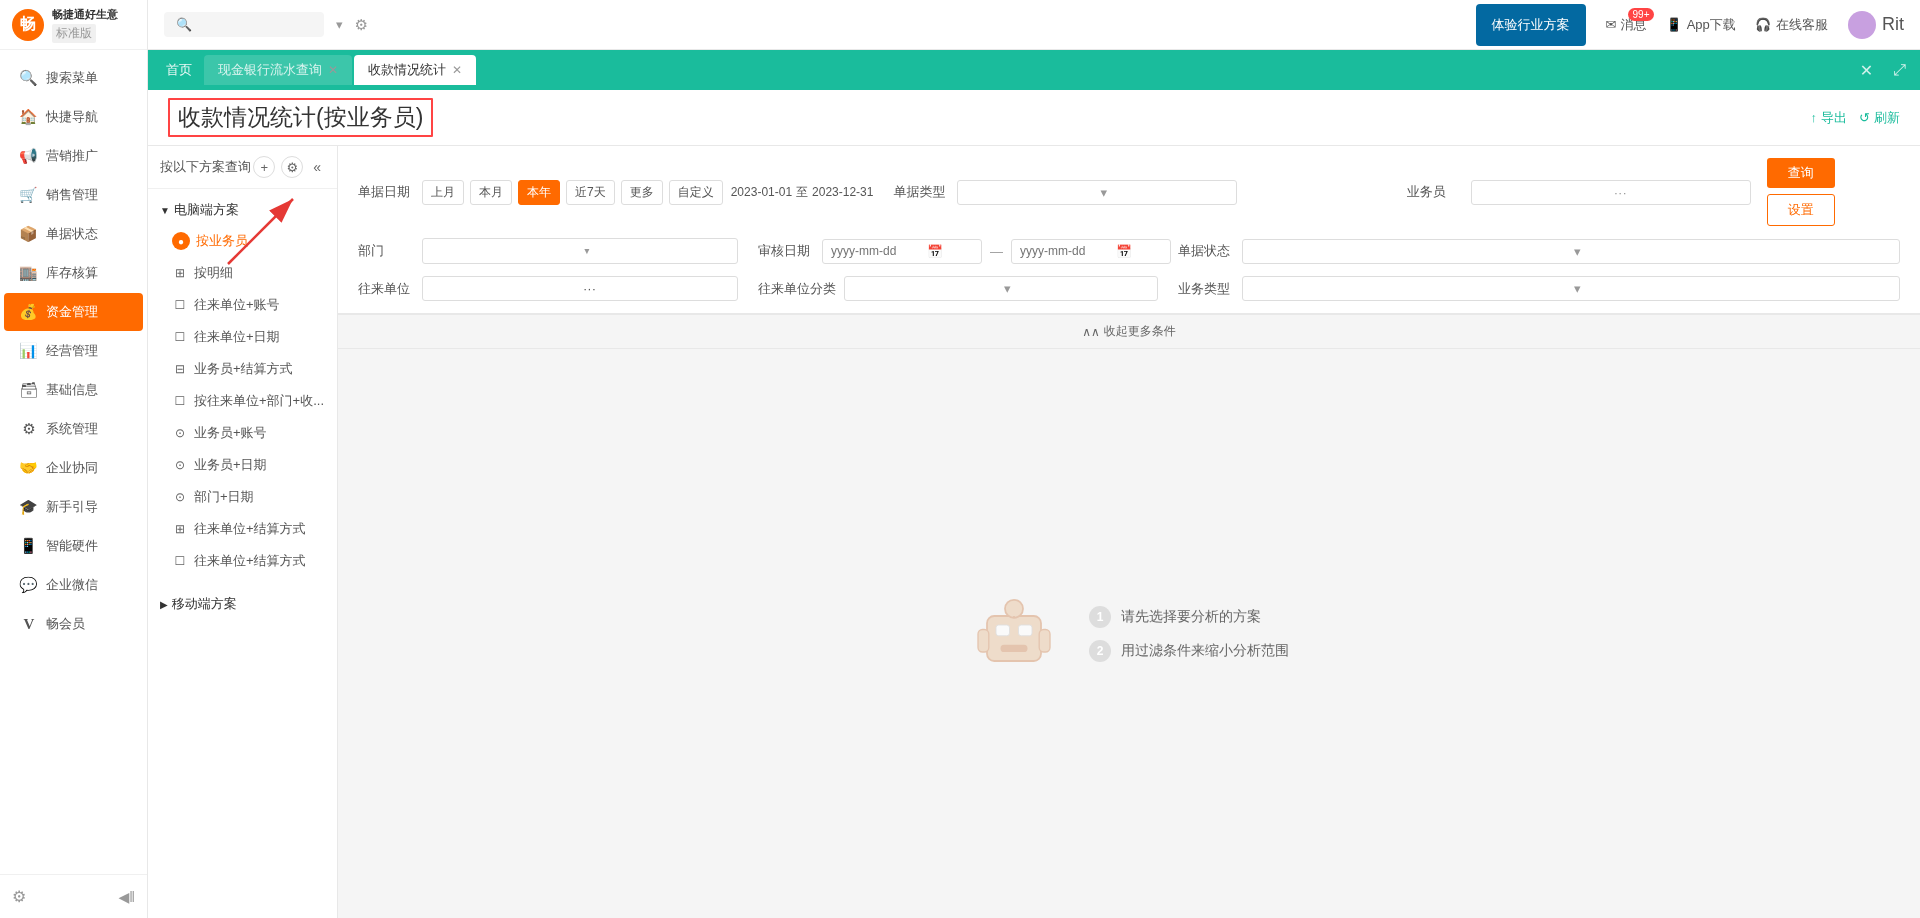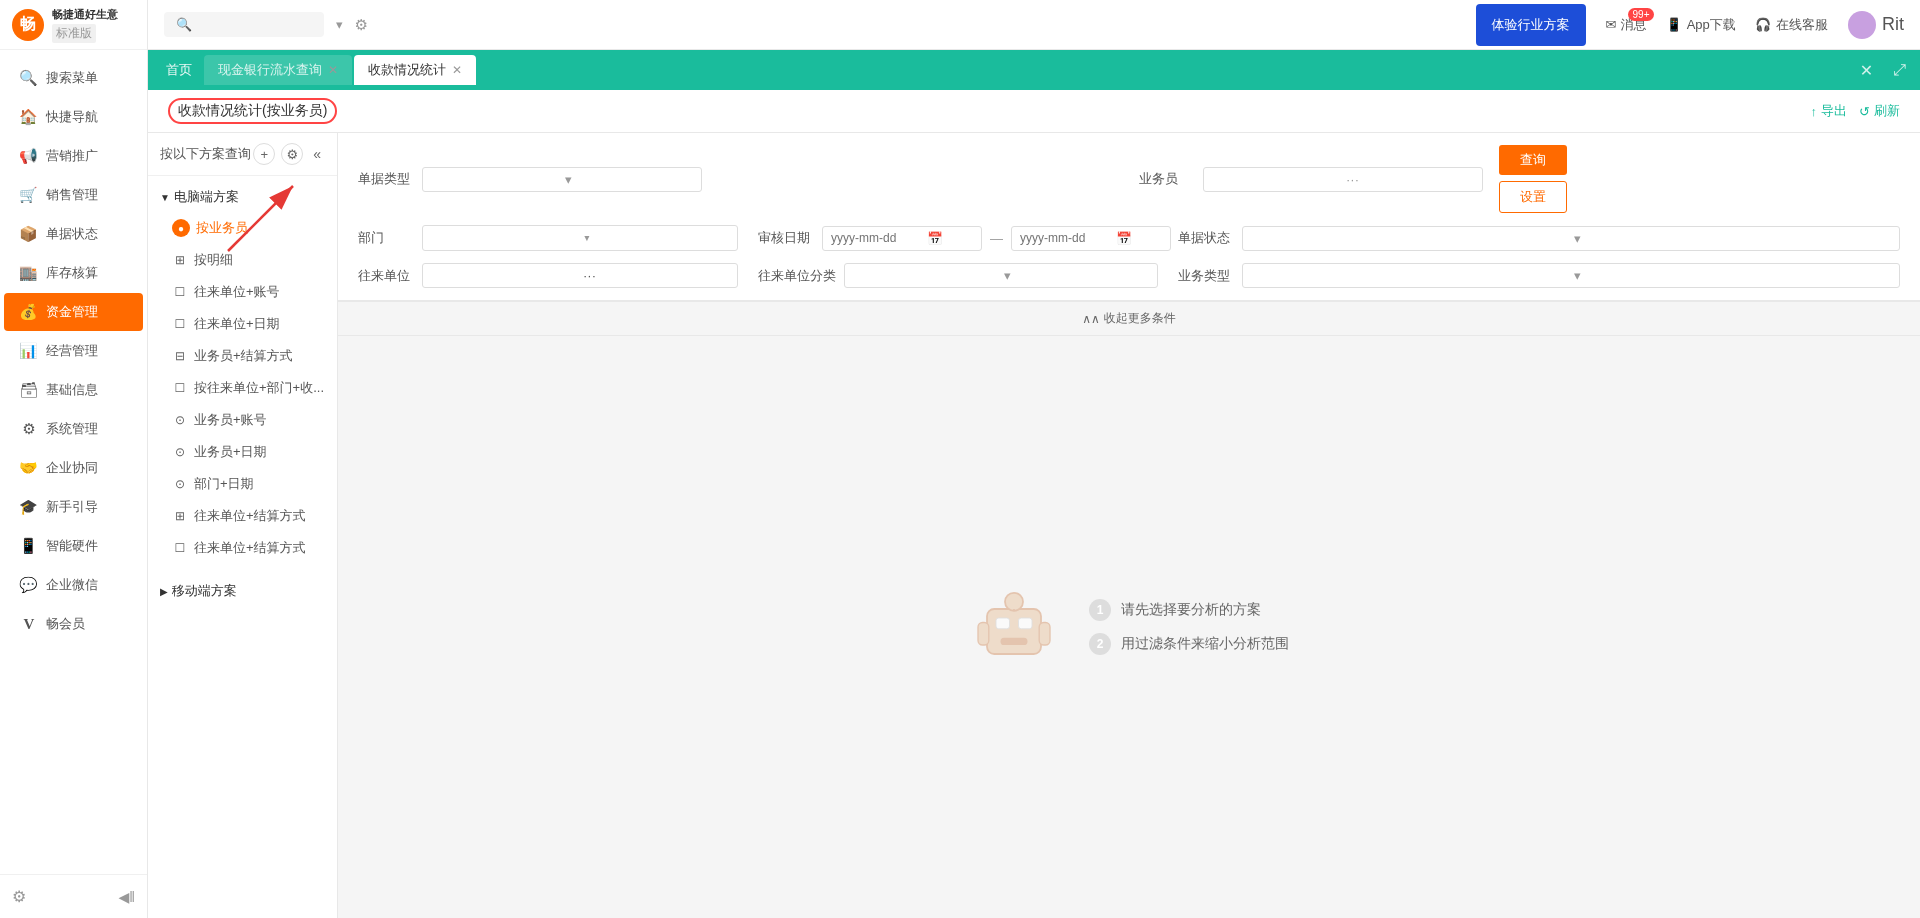--- a/index.html
+++ b/index.html
@@ -16,21 +16,21 @@
     .sidebar-bottom { padding: 12px; border-top: 1px solid #f0f0f0; display: flex; align-items: center; justify-content: space-between; }
 
     
     .main { flex: 1; display: flex; flex-direction: column; height: 918px; overflow: hidden; }
 
     
     .topbar { height: 50px; background: #fff; border-bottom: 1px solid #e8e8e8; display: flex; align-items: center; padding: 0 16px; justify-content: space-between; flex-shrink: 0; }
     .topbar-left { display: flex; align-items: center; gap: 12px; }
     .topbar-search { background: #f5f5f5; border-radius: 4px; padding: 5px 12px; display: flex; align-items: center; gap: 6px; color: #999; font-size: 13px; min-width: 160px; }
     .topbar-right { display: flex; align-items: center; gap: 20px; }
-    .topbar-btn-trial { background: #1d4ed8; color: #fff; border: none; padding: 12px 16px; border-radius: 4px; cursor: pointer; font-size: 13px; }
+    .topbar-btn-trial { background: #0369a1; color: #fff; border: none; padding: 12px 16px; border-radius: 4px; cursor: pointer; font-size: 13px; }
     .topbar-msg { display: flex; align-items: center; gap: 4px; color: #555; font-size: 13px; position: relative; cursor: pointer; }
     .badge { background: #ff4444; color: #fff; font-size: 10px; border-radius: 10px; padding: 1px 5px; position: absolute; top: -8px; right: -8px; }
     .topbar-app { display: flex; align-items: center; gap: 4px; color: #555; font-size: 13px; cursor: pointer; }
     .topbar-service { display: flex; align-items: center; gap: 4px; color: #555; font-size: 13px; cursor: pointer; }
     .topbar-avatar { width: 28px; height: 28px; background: #ddd; border-radius: 50%; }
 
     
     .tabbar { height: 40px; background: #1abc9c; display: flex; align-items: center; padding: 0 8px; flex-shrink: 0; gap: 2px; }
     .tab { display: flex; align-items: center; padding: 6px 14px; border-radius: 4px 4px 0 0; cursor: pointer; font-size: 13px; color: rgba(255,255,255,0.8); background: rgba(255,255,255,0.15); gap: 6px; }
     .tab.active { background: #fff; color: #333; border-radius: 4px 4px 0 0; }
@@ -38,21 +38,21 @@
     .tab-home { color: rgba(255,255,255,0.9); font-size: 13px; padding: 6px 10px; cursor: pointer; }
     .tabbar-right { margin-left: auto; display: flex; align-items: center; gap: 8px; }
     .tabbar-close { color: rgba(255,255,255,0.8); cursor: pointer; font-size: 16px; padding: 2px 6px; }
     .tabbar-expand { color: rgba(255,255,255,0.8); cursor: pointer; font-size: 16px; padding: 2px 6px; }
 
     
     .page-area { flex: 1; display: flex; flex-direction: column; background: #f5f5f5; overflow: hidden; }
 
     
     .page-header { background: #fff; padding: 8px 20px; display: flex; align-items: center; justify-content: space-between; border-bottom: 1px solid #e8e8e8; flex-shrink: 0; }
-    .page-title { font-size: 14px; color: #333; font-weight: 500; border: 2px solid #ff4444; padding: 2px 8px; border-radius: 14px; }
+    .page-title { font-size: 23px; color: #333; font-weight: 500; border: 2px solid #ff4444; padding: 2px 8px; border-radius: 1px; }
     .page-actions { display: flex; align-items: center; gap: 12px; }
     .btn-export { display: flex; align-items: center; gap: 4px; color: #1abc9c; cursor: pointer; font-size: 13px; }
     .btn-refresh { display: flex; align-items: center; gap: 4px; color: #1abc9c; cursor: pointer; font-size: 13px; }
 
     
     .content-area { flex: 1; display: flex; overflow: hidden; }
 
     
     .left-panel { width: 190px; background: #fff; border-right: 1px solid #e8e8e8; flex-shrink: 0; overflow-y: auto; }
     .filter-header { display: flex; align-items: center; justify-content: space-between; padding: 10px 12px; border-bottom: 1px solid #f0f0f0; }
@@ -338,20 +338,36 @@
             <span>移动端方案</span>
           </div>
         </div>
       </div>
 
       <div class="right-panel">
 
         <div class="filter-area">
 
           <div class="filter-row">
+            <div class="filter-item">
+              <span class="filter-label">单据日期</span>
+              <div class="filter-date-group">
+                <button class="date-btn">上月</button>
+                <button class="date-btn">本月</button>
+                <button class="date-btn active">本年</button>
+                <button class="date-btn">近7天</button>
+                <button class="date-btn">更多</button>
+                <button class="date-btn">自定义</button>
+              </div>
+              <div class="date-range">
+                <span>2023-01-01</span>
+                <span> 至 </span>
+                <span>2023-12-31</span>
+              </div>
+            </div>
             <div class="filter-item" style="flex:1;">
               <span class="filter-label">单据类型</span>
               <div class="filter-select" style="flex:1;max-width:280px;">
                 <span></span>
                 <span style="color:#999;">▾</span>
               </div>
             </div>
             <div class="filter-item" style="flex:1;margin-left:auto;">
               <span class="filter-label">业务员</span>
               <div class="filter-select" style="flex:1;max-width:280px;">

